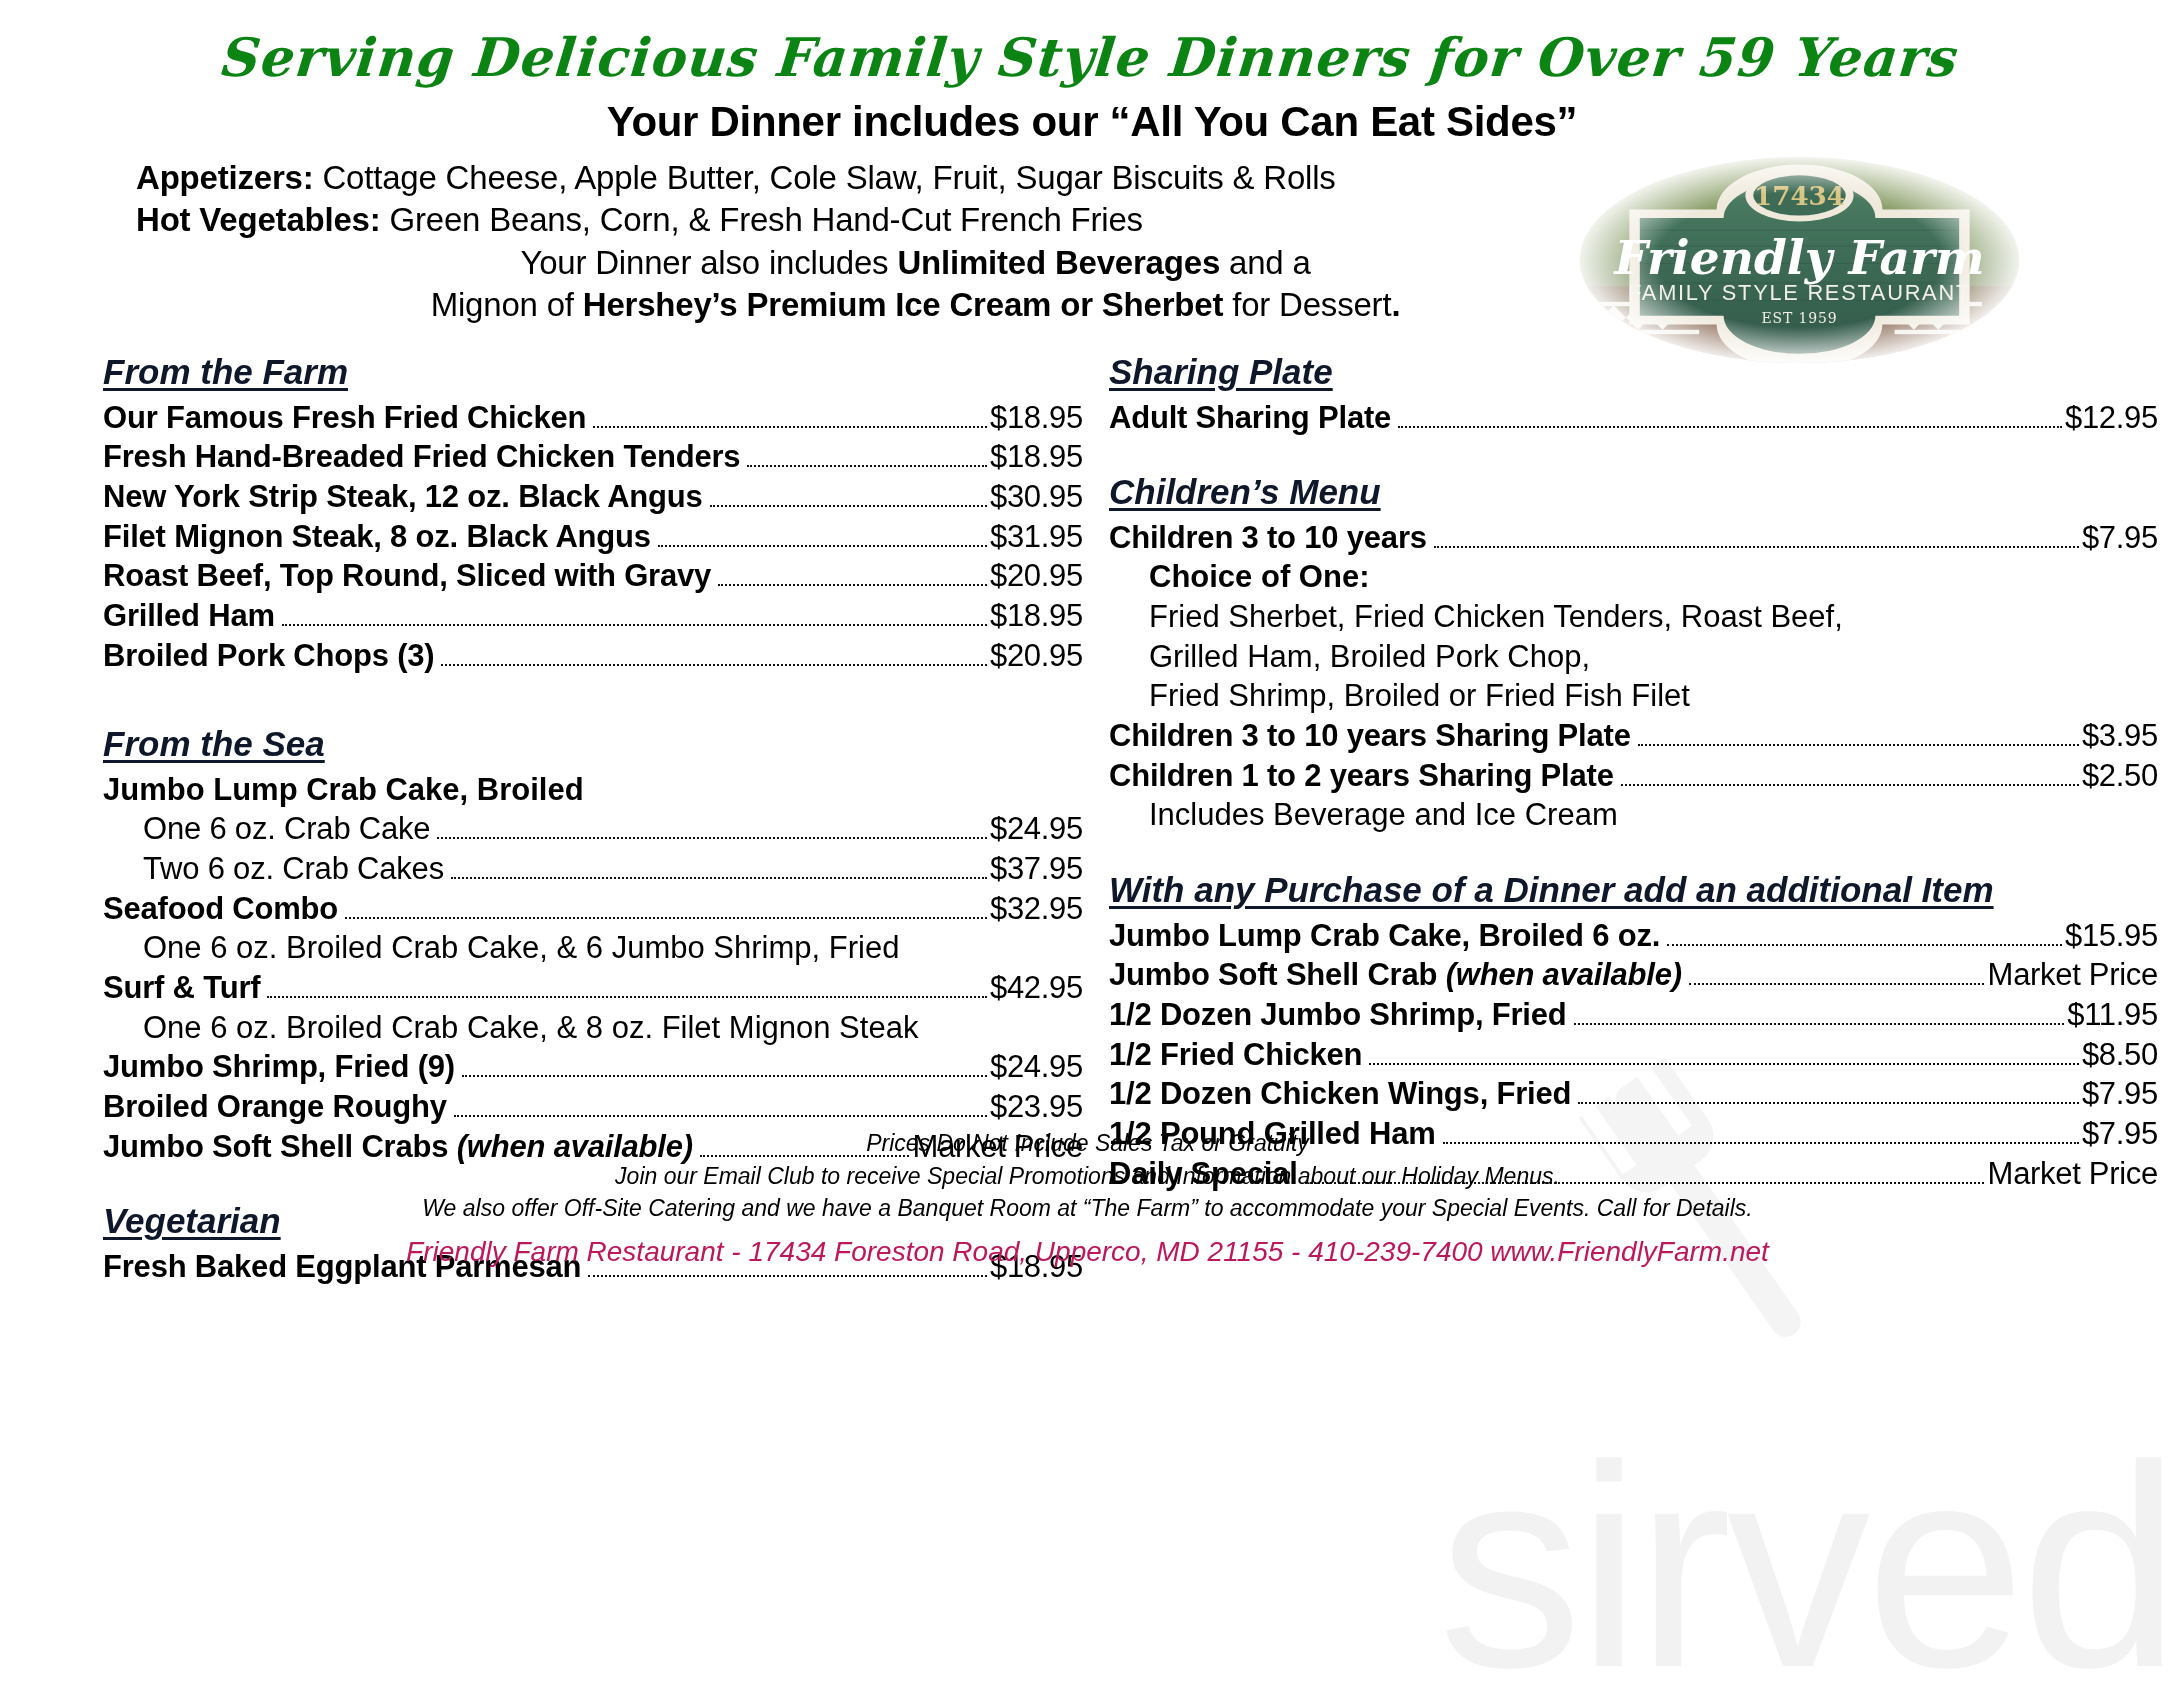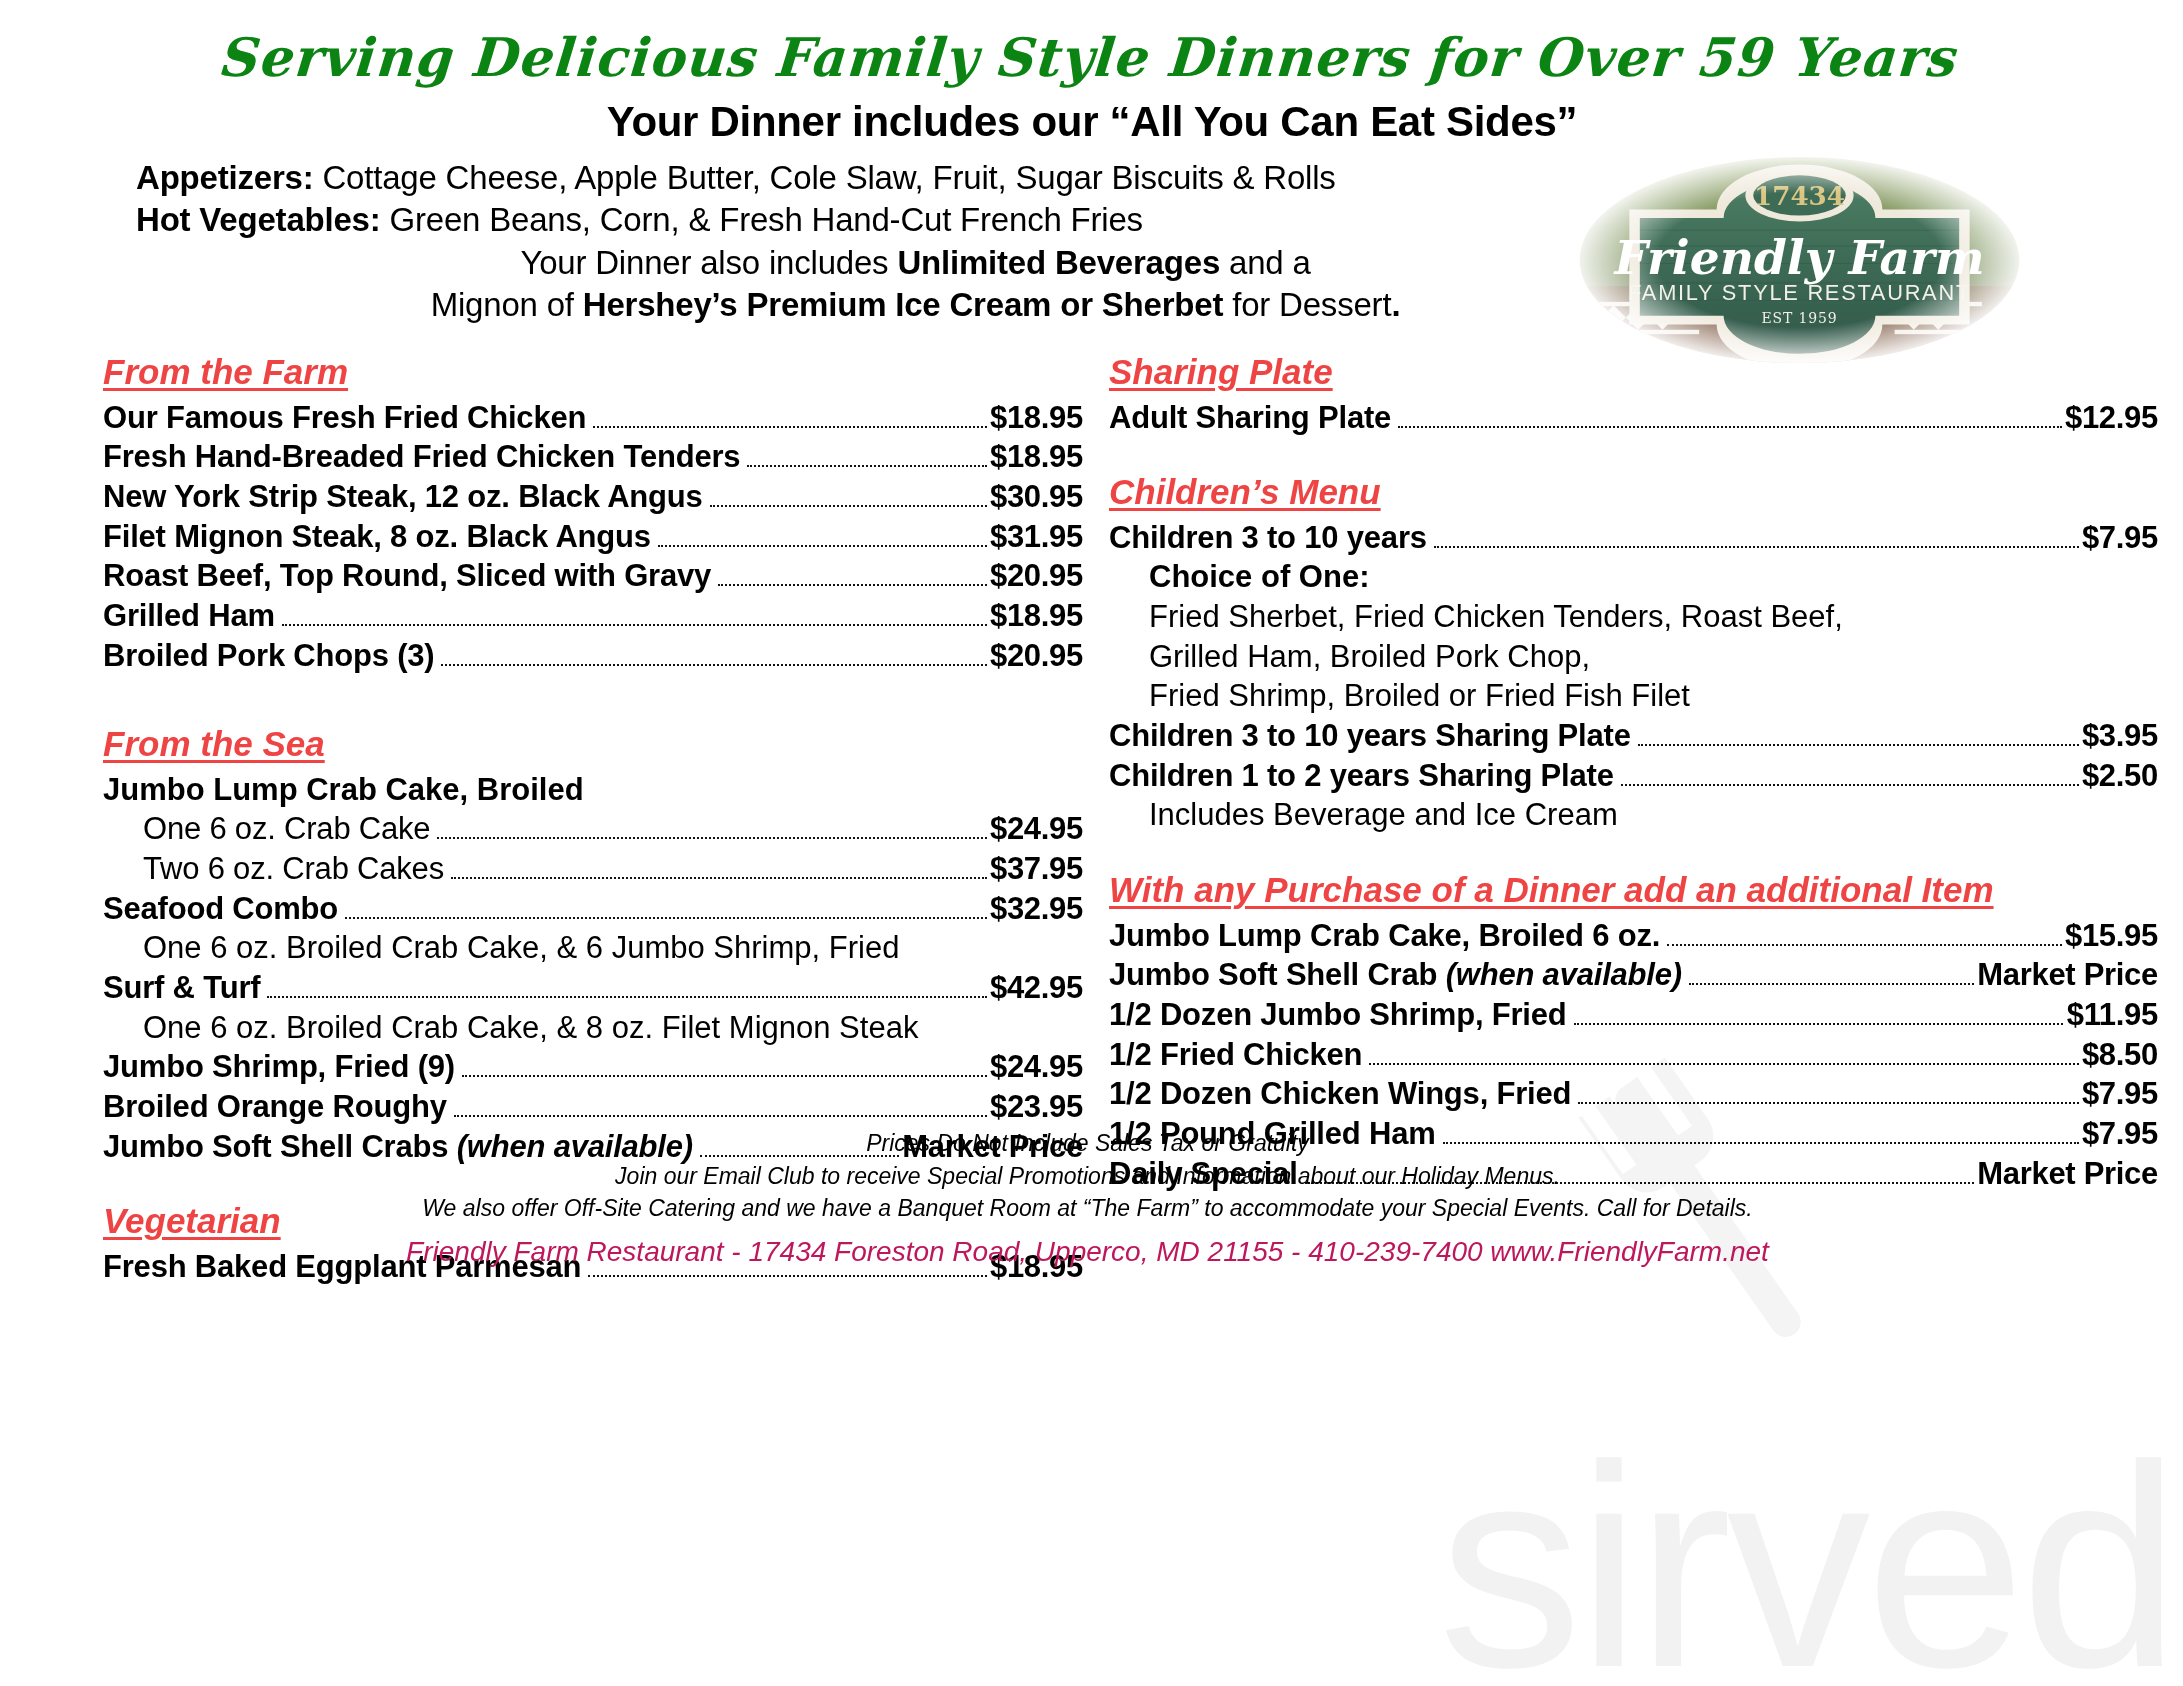--- a/index.html
+++ b/index.html
@@ -88,21 +88,21 @@
 
   
   #cols {
     display: flex;
     padding-top: 26px;
   }
   #col-left  { width: 1083px; padding-left: 103px; box-sizing: border-box; }
   #col-right { width: 1101px; padding-left: 26px; padding-right: 26px; box-sizing: border-box; }
 
   .sec-head {
-    color: #ef4444;
+    color: #0f172a;
     font-weight: 700;
     font-style: italic;
     font-size: 35px;
     letter-spacing: 0px;
     margin: 0 0 5.2px 0;
     line-height: 1.15;
   }
   .sec-head span { text-decoration: underline; text-decoration-thickness: 2.6px; text-underline-offset: 3.5px; }
 
   .gap-lg { height: 49px; }
@@ -118,21 +118,21 @@
   }
   .row .name { font-weight: 700; letter-spacing: -0.2px; }
   .row .name em { font-style: italic; font-weight: 700; }
   .row .leader {
     flex: 1 1 auto;
     min-width: 10.5px;
     border-bottom: 2.6px dotted #111;
     margin: 0 1.7px 7.9px 7px;
     height: 0;
   }
-  .row .price { font-weight: 700; padding-left: 1.7px; letter-spacing: -0.3px; }
+  .row .price { font-weight: 400; padding-left: 1.7px; letter-spacing: -0.3px; }
 
   
   .row.sub .name { font-weight: 400; padding-left: 40px; }
   .desc {
     font-size: 31px;
     line-height: 1.28;
     font-weight: 400;
     padding-left: 40px;
     white-space: nowrap;
   }

